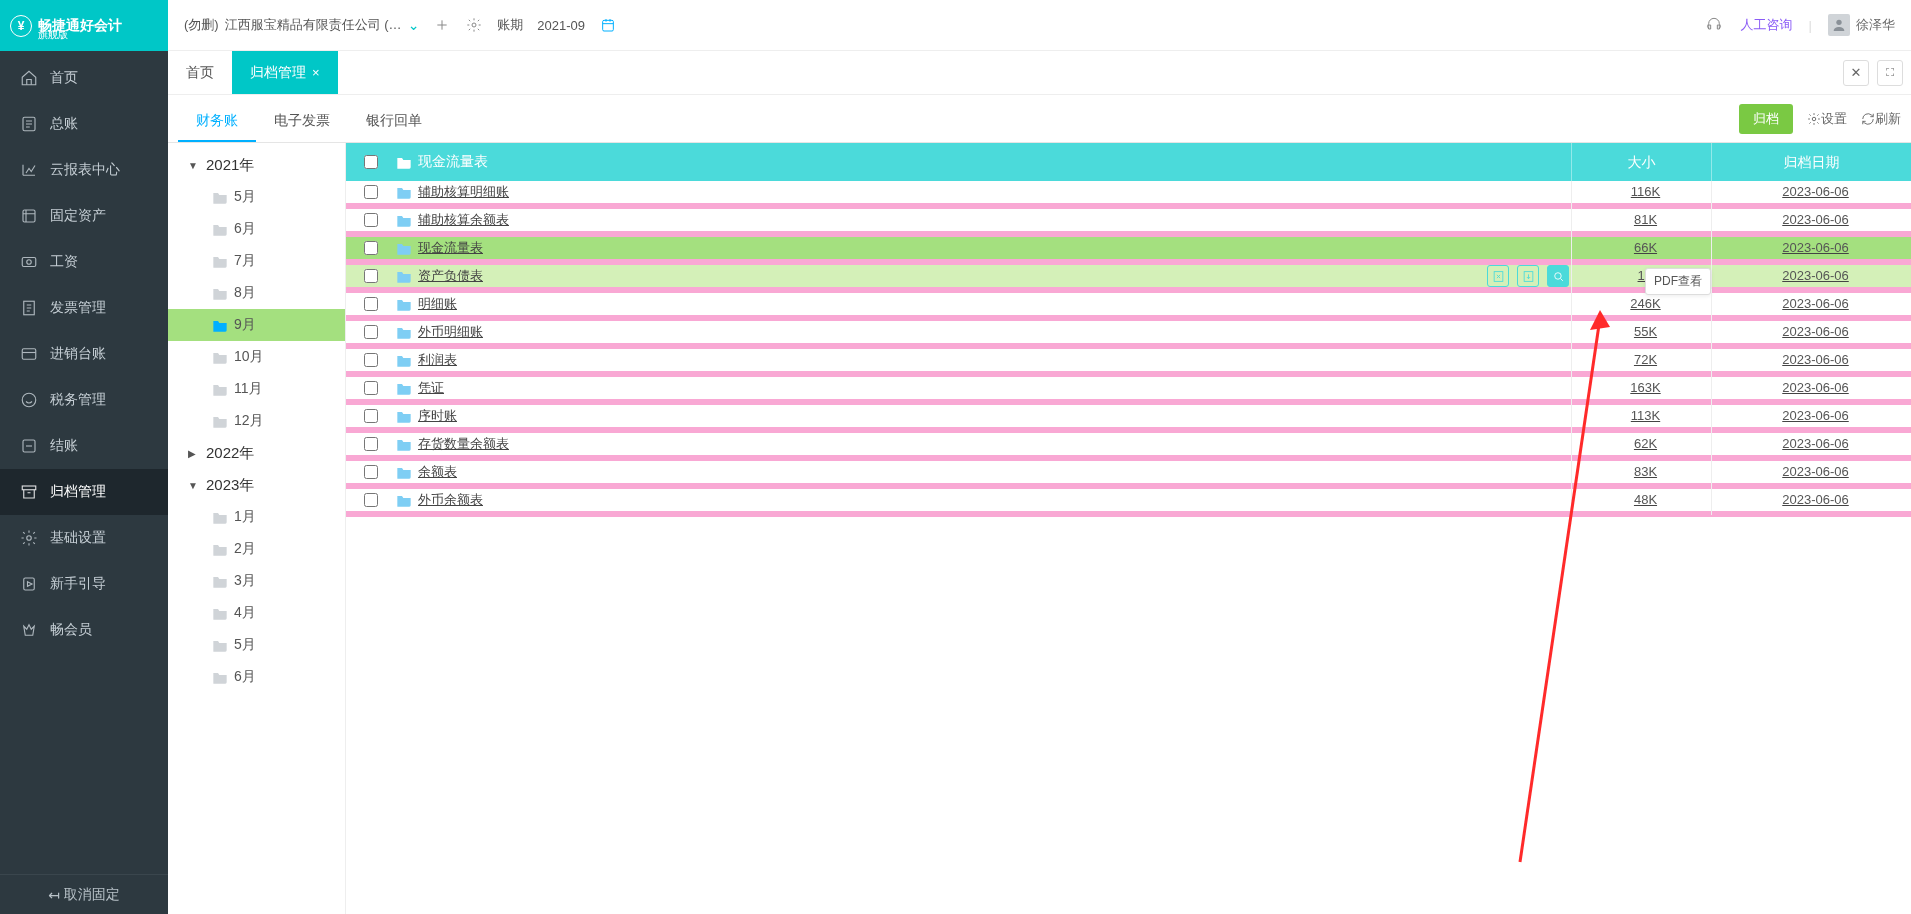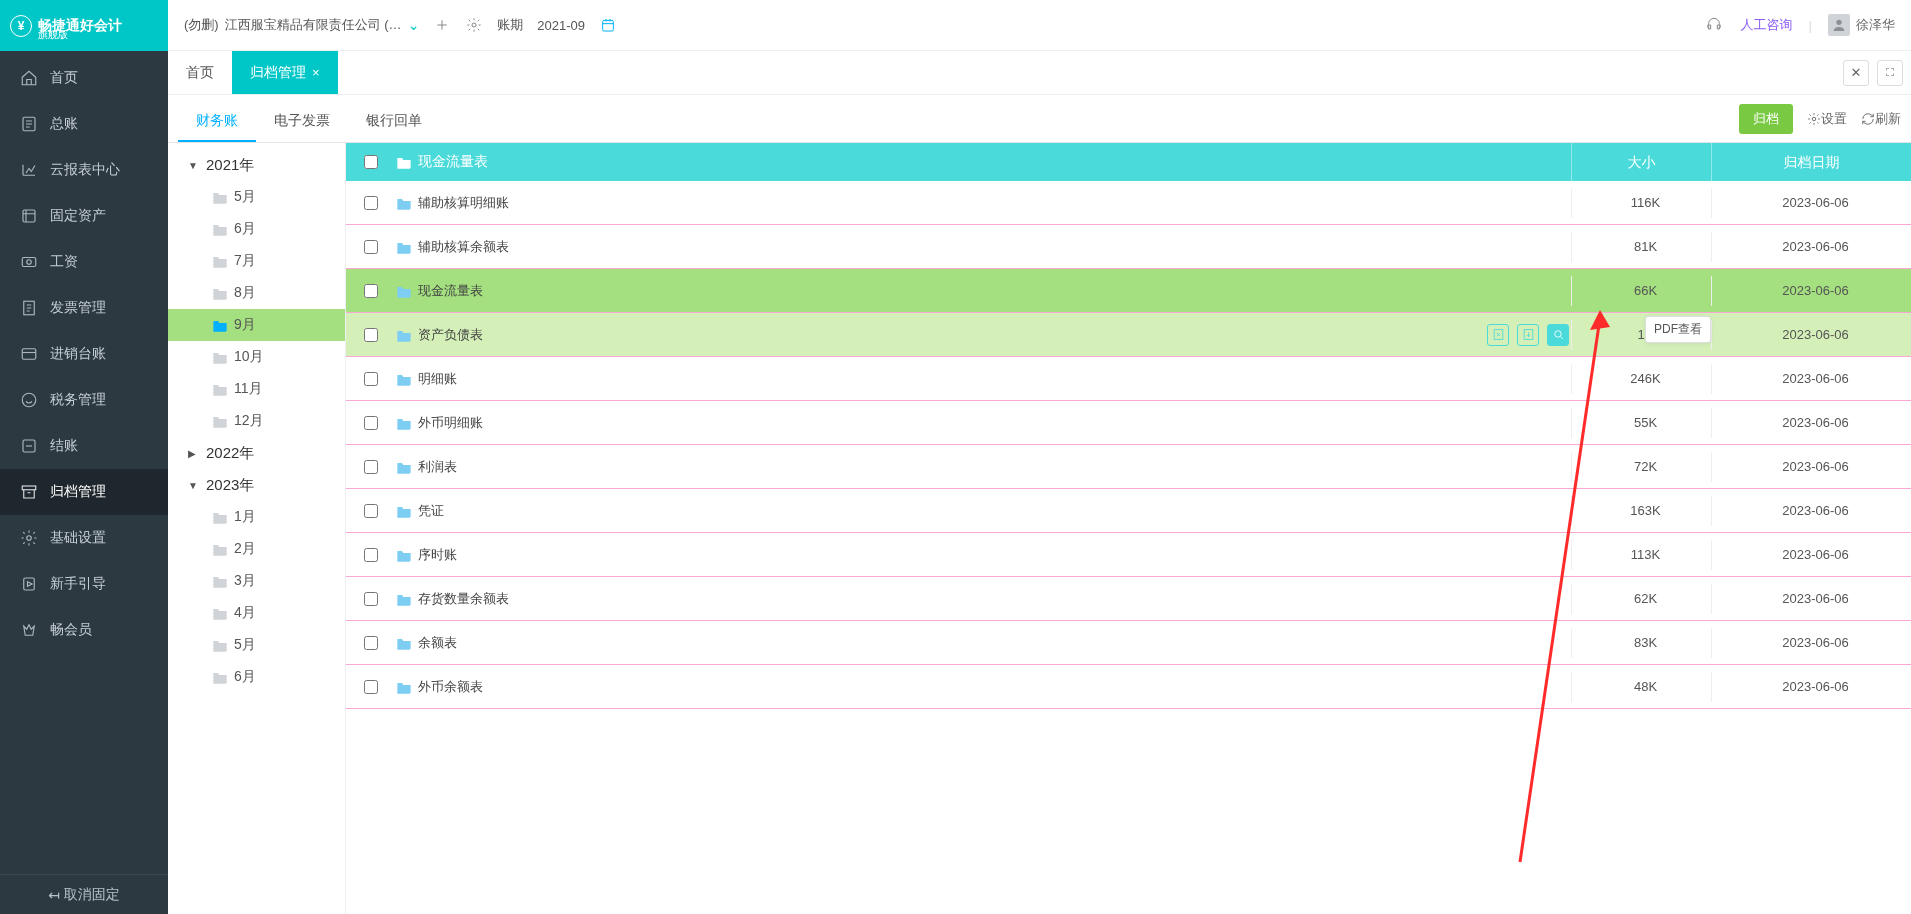--- a/index.html
+++ b/index.html
@@ -53,21 +53,21 @@
 .folder-icon svg{width:16px;height:14px; fill:#d0d4d8;}
 .tree-month.active .folder-icon svg{fill:#00b0ff;}
 .table-wrap { flex:1; display:flex; flex-direction:column; min-width:0;}
 .thead { height:38px; background:#4bdada; color:#fff; display:flex; align-items:center; font-size:14px;}
 .col-check { width:50px; display:flex; align-items:center; justify-content:center;}
 .col-name { flex:1; padding-left:0; display:flex; align-items:center;}
 .col-size { width:140px; text-align:center; border-left:1px solid rgba(255,255,255,.4);}
 .col-date { width:200px; text-align:center; border-left:1px solid rgba(255,255,255,.4);}
 .thead .col-size,.thead .col-date{line-height:38px;}
 .tbody { flex:1; overflow:auto;}
-.row { height:44px; display:flex; align-items:center; border-bottom:1px solid #f9a8d4; font-size:13px; color:#444; position:relative;}
+.row { height:28px; display:flex; align-items:center; border-bottom:6px solid #f9a8d4; font-size:13px; color:#444; position:relative;text-decoration:underline;}
 .row.hl1 { background:#a4e07f;}
 .row.hl2 { background:#d4f0b8;}
 .row .col-check input { transform:scale(1);}
 .row .col-size,.row .col-date{ color:#555; border-left:1px solid #eee;padding-left:8px;}
 .row .col-size{line-height:30px; text-align:center;}
 .row .col-date{line-height:30px; text-align:center;}
 .file-icon { width:16px; height:14px; margin-right:6px; display:inline-flex;}
 .file-icon svg{width:16px;height:14px; fill:#7ecef4;}
 .row-actions { position:absolute; right: 342px; display:flex; gap:8px; align-items:center;}
 .action-ico { width:22px; height:22px; border:1px solid #4bdada; border-radius:3px; display:flex; align-items:center; justify-content:center; color:#4bdada; cursor:pointer;}

